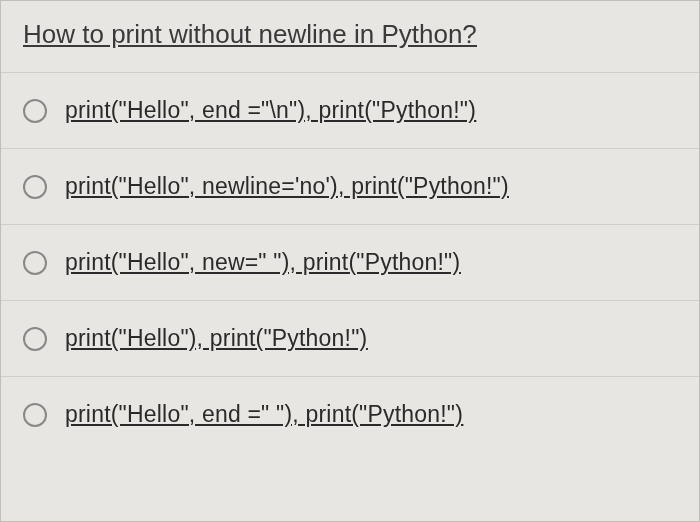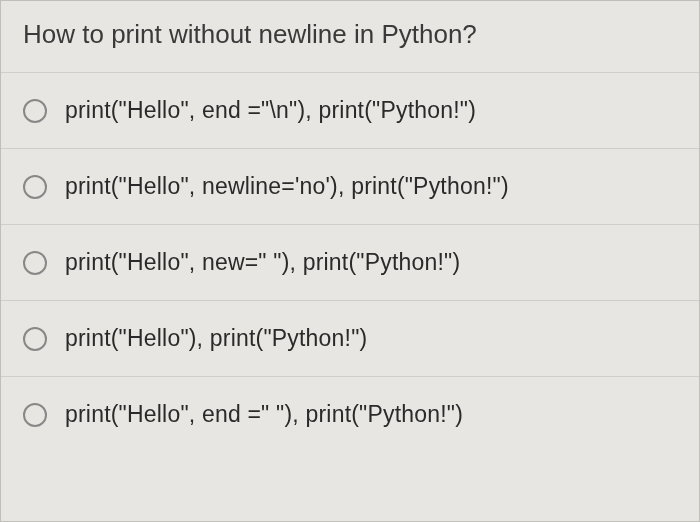--- a/index.html
+++ b/index.html
@@ -1,18 +1,19 @@
 <!DOCTYPE html>
 <html><head>
   <meta charset="utf-8">
   <style>
     * {
       margin: 0;
       padding: 0;
       box-sizing: border-box;
+      text-decoration: underline;
     }
     body {
       width: 700px;
       height: 522px;
       background: #e8e6e2;
       font-family: Arial, Helvetica, sans-serif;
       color: #2a2a2a;
       padding: 0;
     }
     .container {

